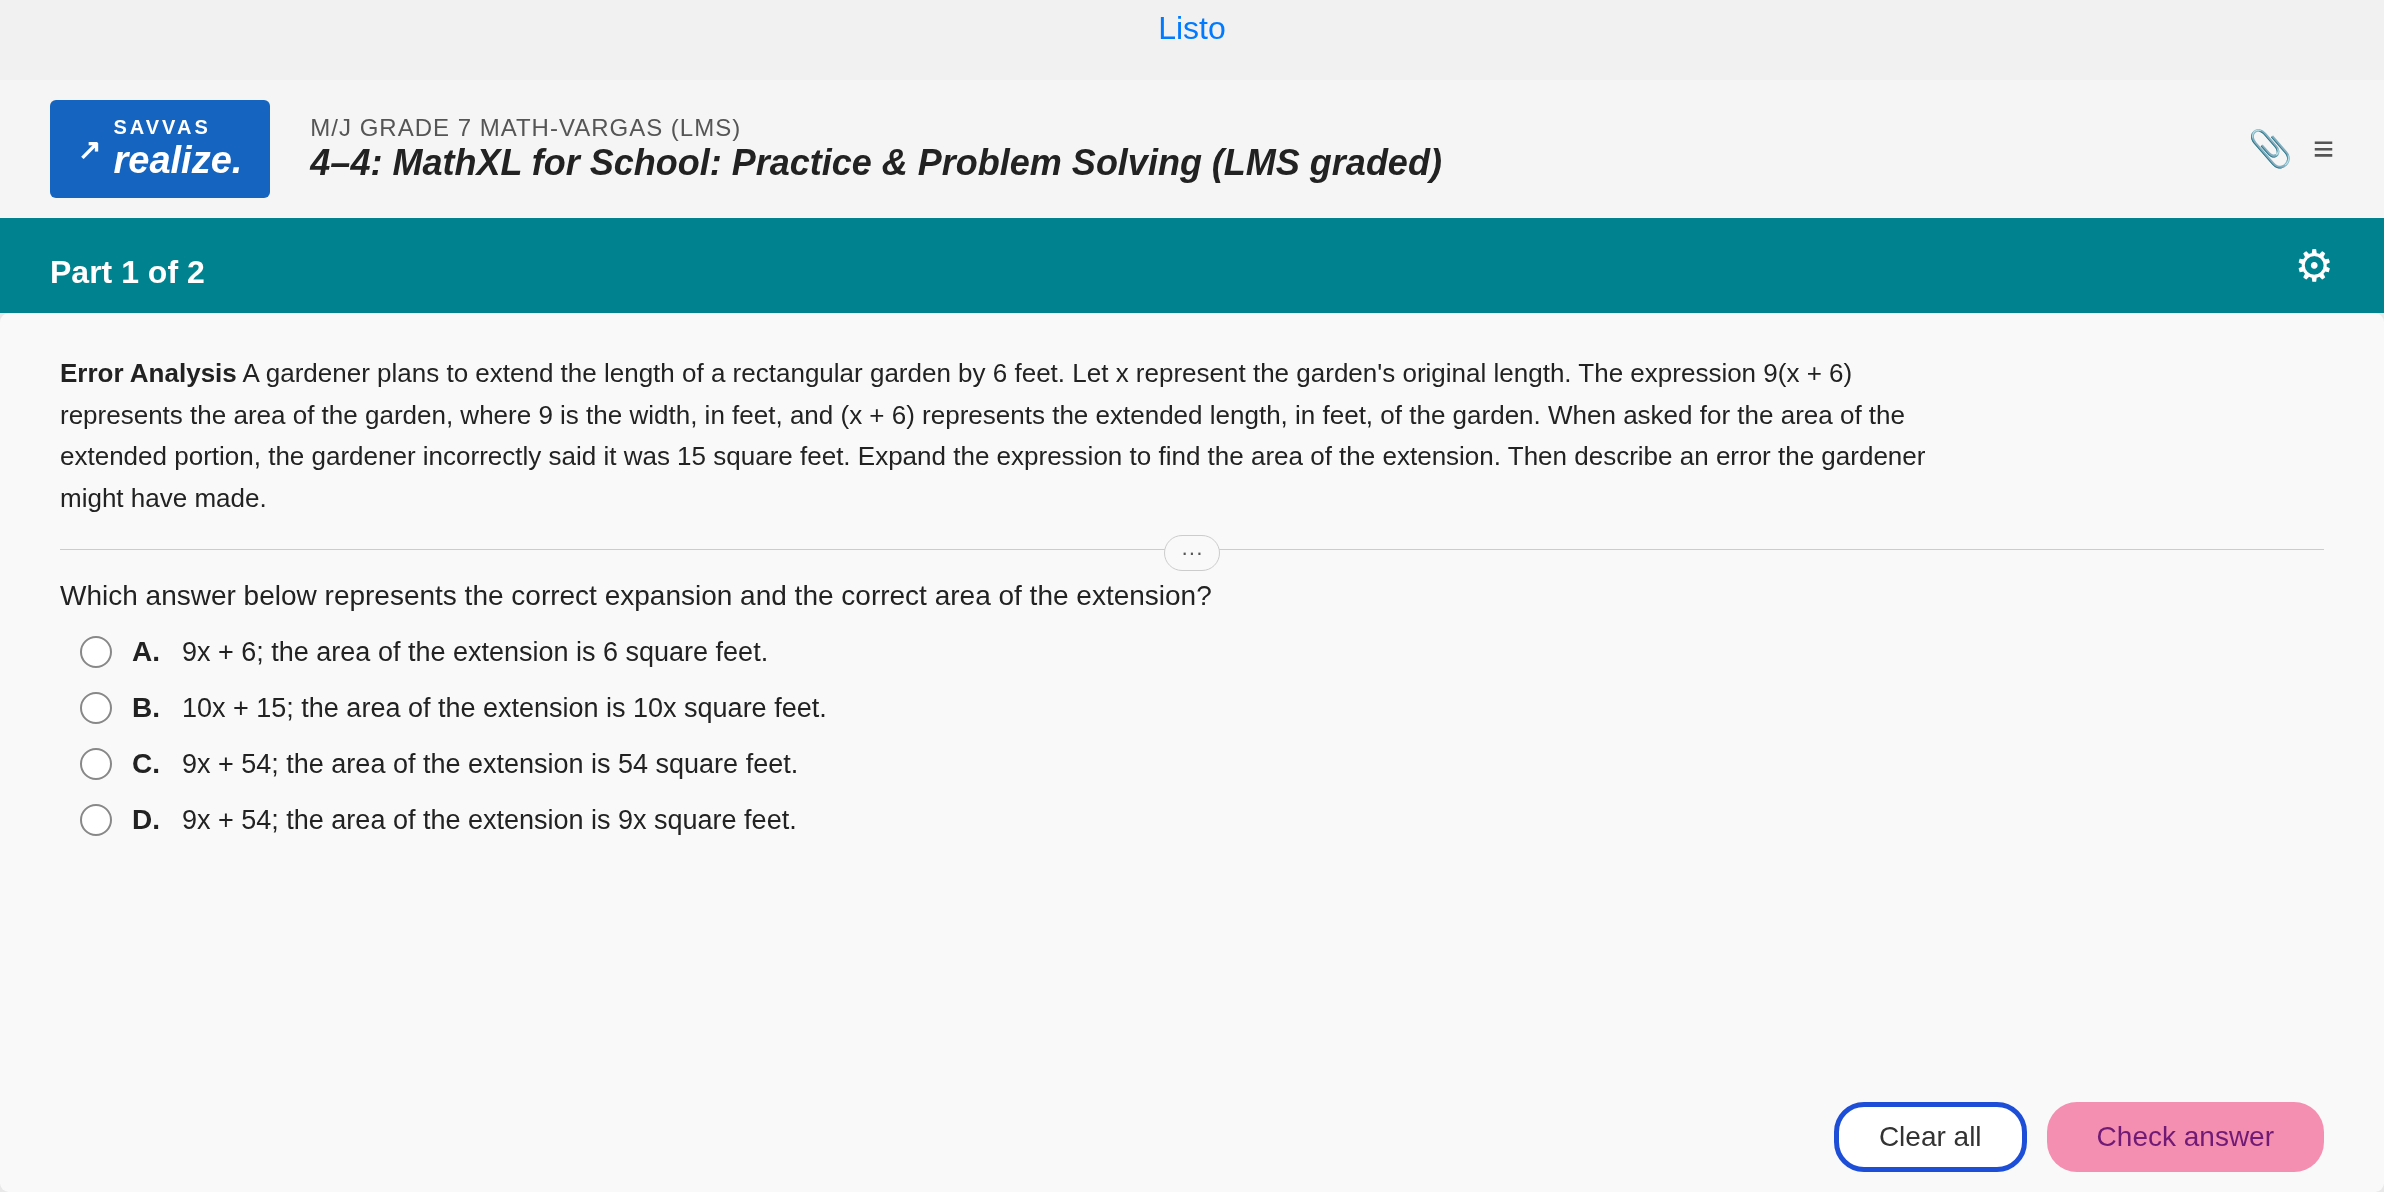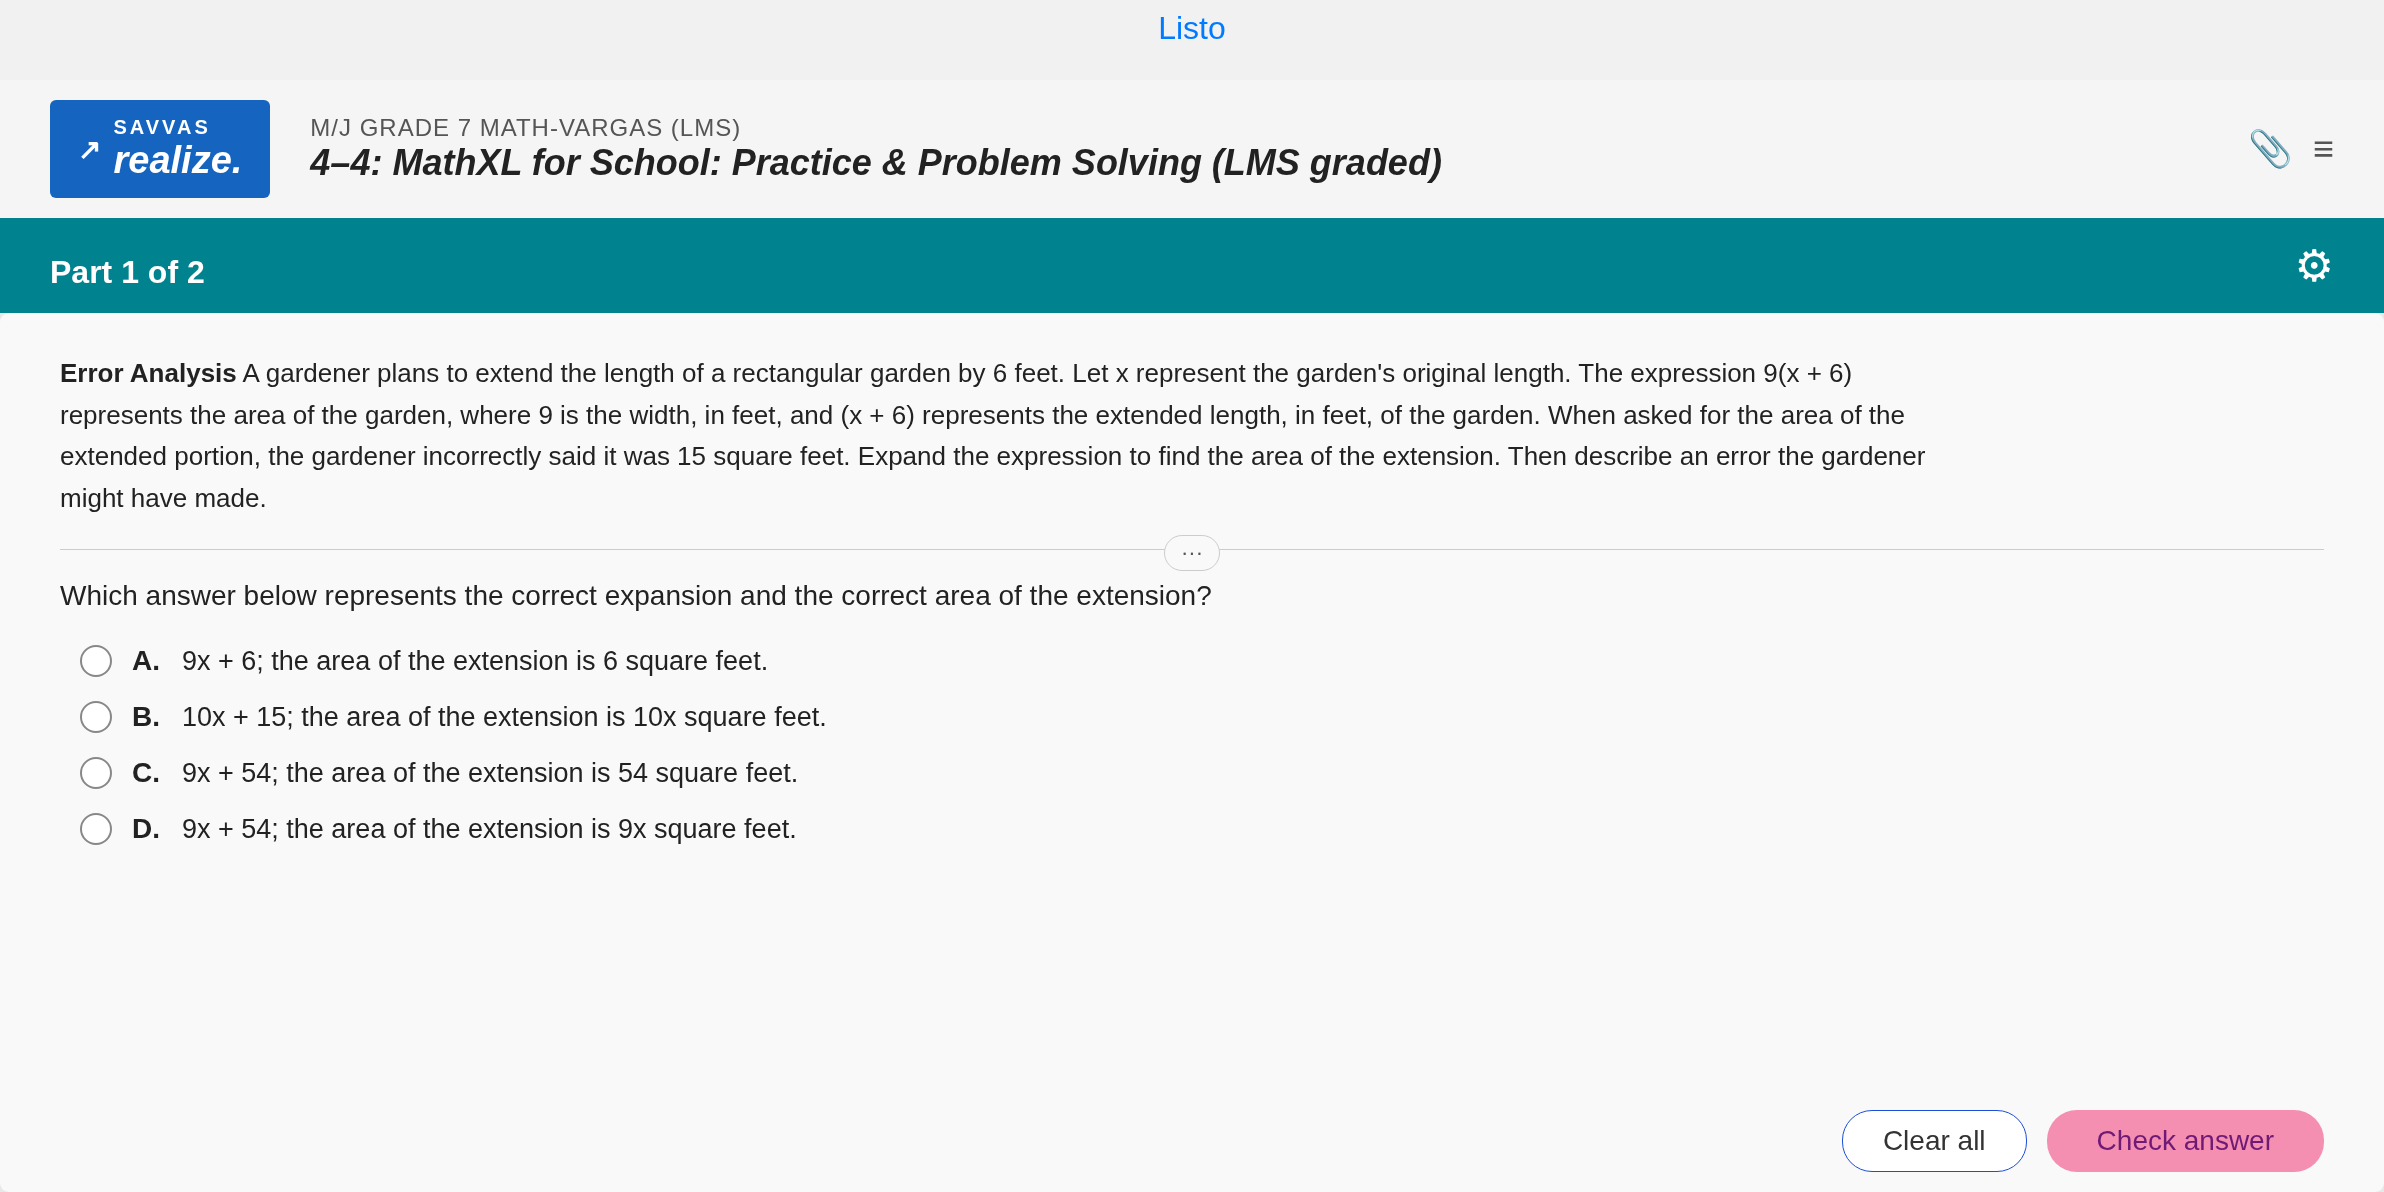--- a/index.html
+++ b/index.html
@@ -227,21 +227,21 @@
       border-radius: 20px;
       padding: 4px 16px;
       font-size: 22px;
       color: #555;
       cursor: pointer;
     }
 
     .question-prompt {
       font-size: 28px;
       color: #222;
-      margin-bottom: 33px;
+      margin-bottom: 24px;
       margin-top: 30px;
     }
 
     .answer-choices {
       display: flex;
       flex-direction: column;
       gap: 24px;
       margin-left: 20px;
     }
 
@@ -281,21 +281,21 @@
       width: 100%;
       display: flex;
       justify-content: flex-end;
       padding: 20px 60px;
       gap: 20px;
       background: transparent;
     }
 
     .clear-all-btn {
       background: white;
-      border: 1px solid #1d4ed8;
+      border: 5px solid #1d4ed8;
       border-radius: 30px;
       padding: 14px 40px;
       font-size: 28px;
       color: #333;
       cursor: pointer;
     }
 
     .check-answer-btn {
       background: #f48fb1;
       border: none;

